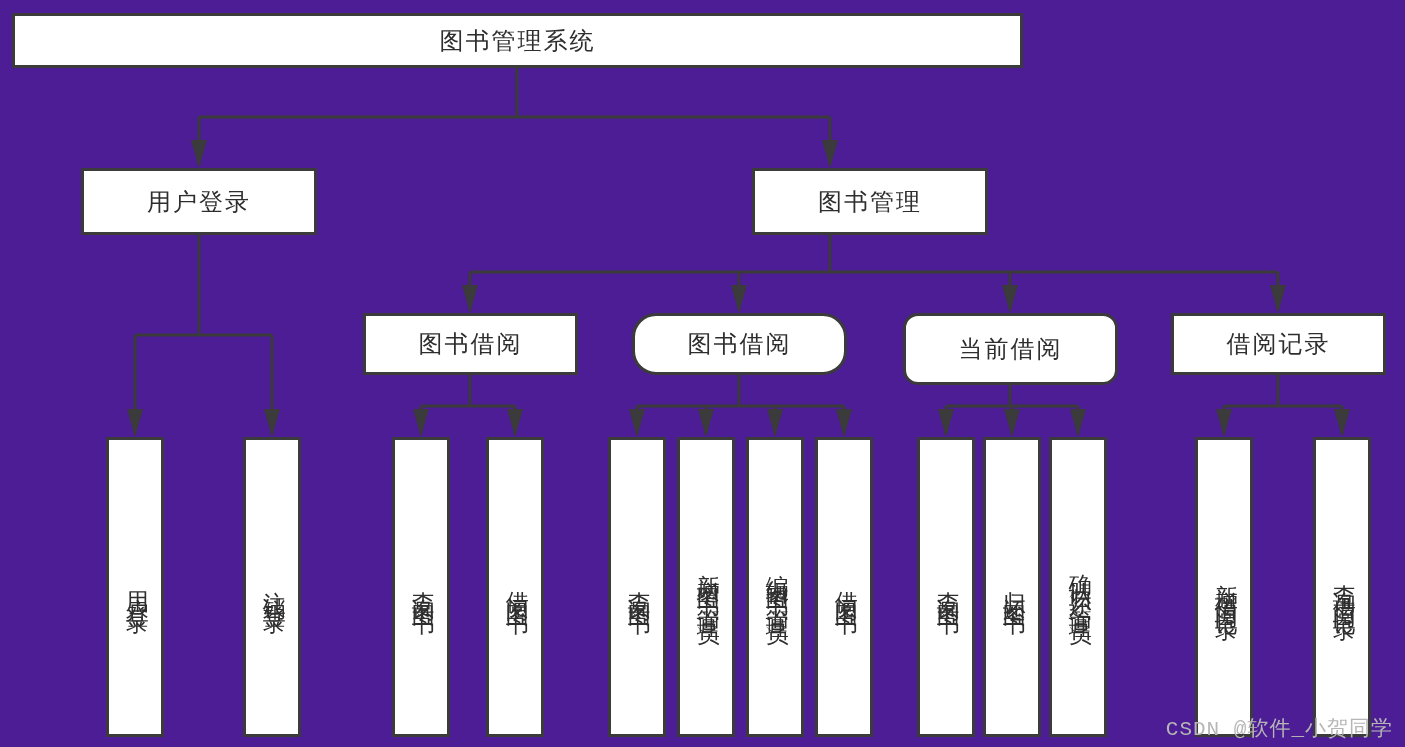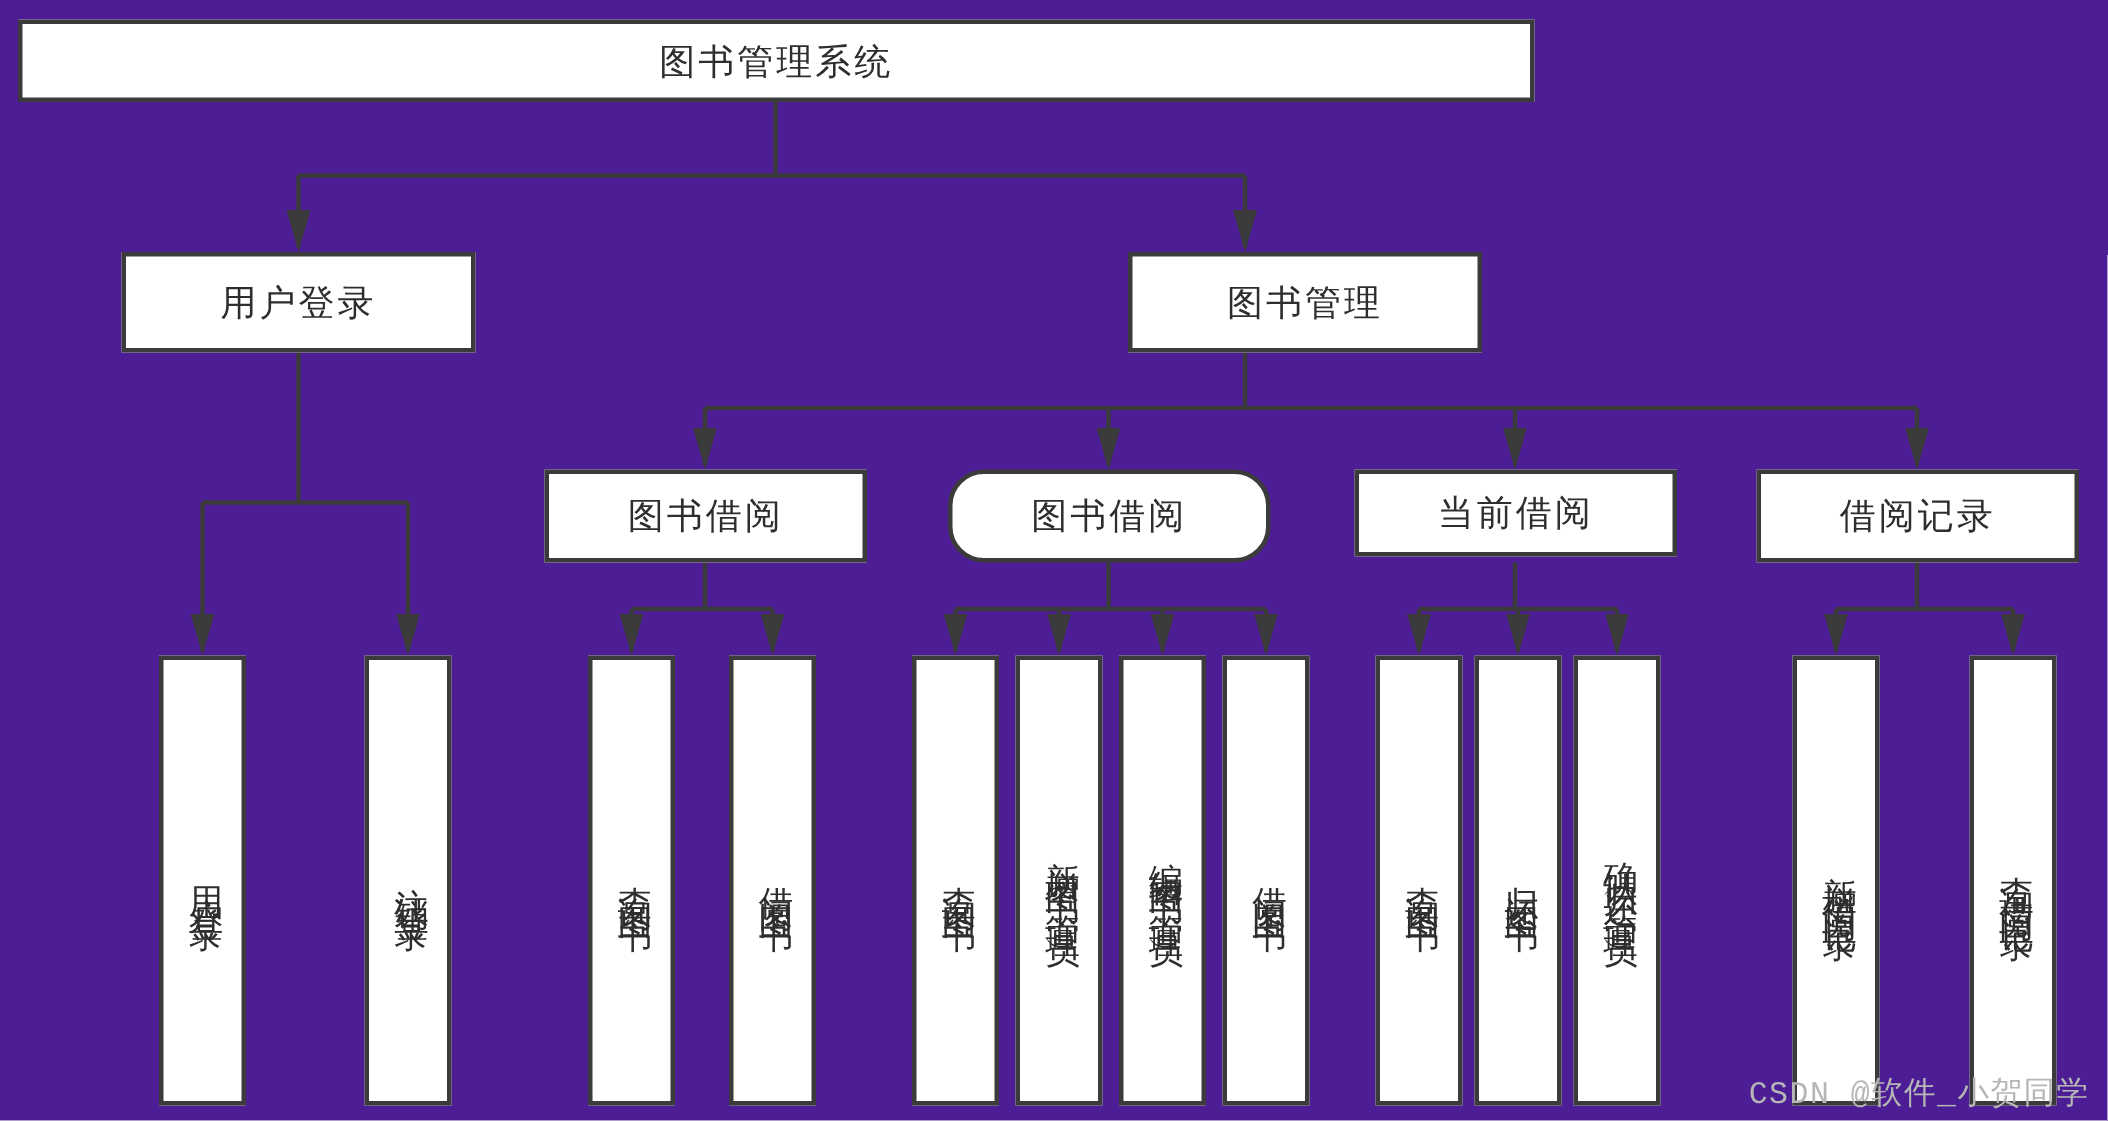--- a/index.html
+++ b/index.html
@@ -95,21 +95,21 @@
     <path class="line" marker-end="url(#ah)" d="M1342,406 V434"></path>
   </svg>
 
   <div class="node h-node" style="left:12px; top:13px; width:1011px; height:55px;">图书管理系统</div>
 
   <div class="node h-node" style="left:81px; top:168px; width:236px; height:67px;">用户登录</div>
   <div class="node h-node" style="left:712px; top:168px; width:236px; height:67px;margin-left:40px;">图书管理</div>
 
   <div class="node h-node" style="left:363px; top:313px; width:215px; height:62px;">图书借阅</div>
   <div class="node h-node" style="left:632px; top:313px; width:215px; height:62px;border-radius:24px;">图书借阅</div>
-  <div class="node h-node" style="left:903px; top:313px; width:215px; height:58px;">当前借阅</div>
+  <div class="node h-node" style="left:903px; top:313px; width:215px; height:72px;border-radius:15px;">当前借阅</div>
   <div class="node h-node" style="left:1171px; top:313px; width:215px; height:62px;text-align:right;">借阅记录</div>
 
   <div class="node v-node" style="left:106px; top:437px; width:58px; height:300px;">
     <span>用户登录</span>
   </div>
   <div class="node v-node" style="left:243px; top:437px; width:58px; height:300px;">
     <span>注销登录</span>
   </div>
 
   <div class="node v-node" style="left:392px; top:437px; width:58px; height:300px;">

